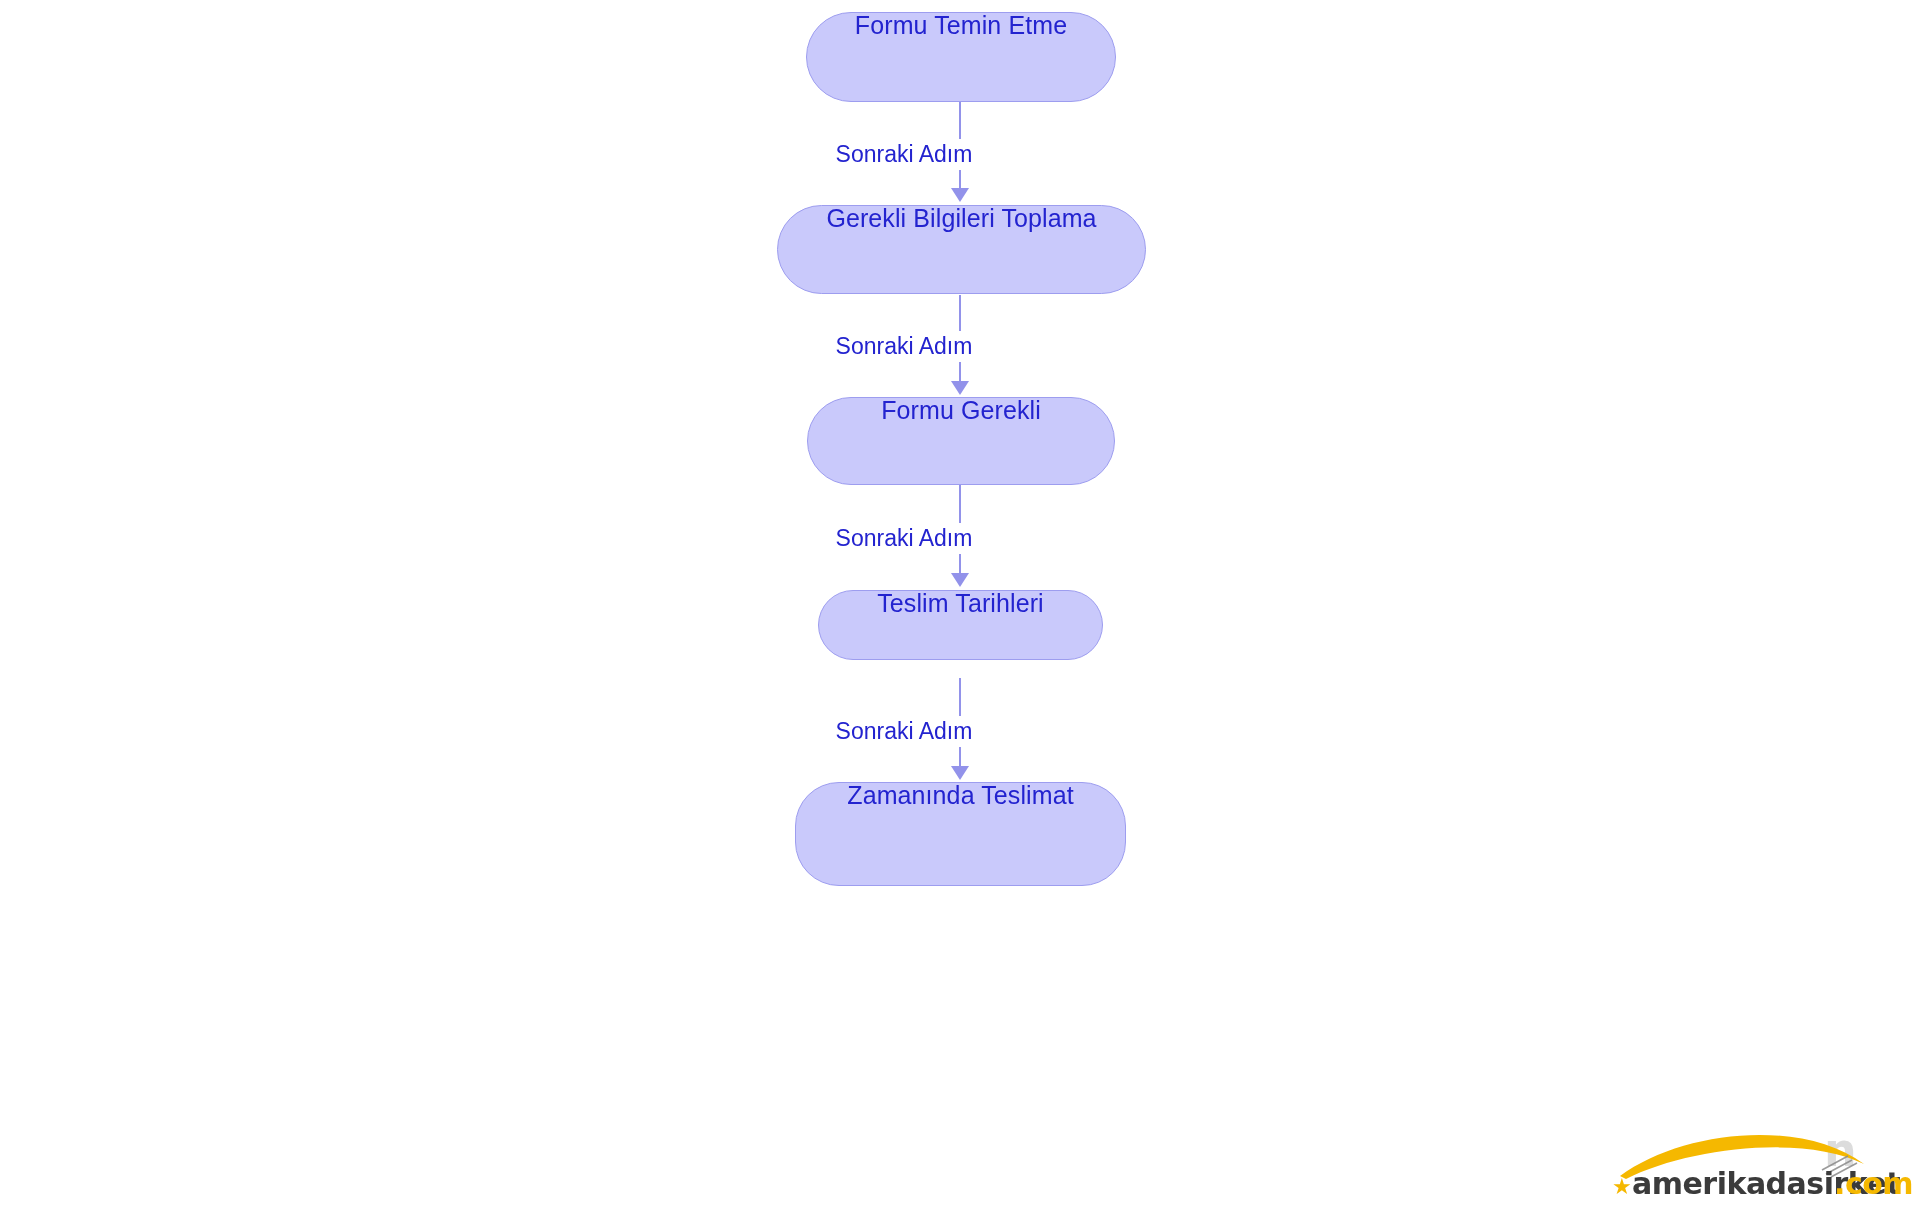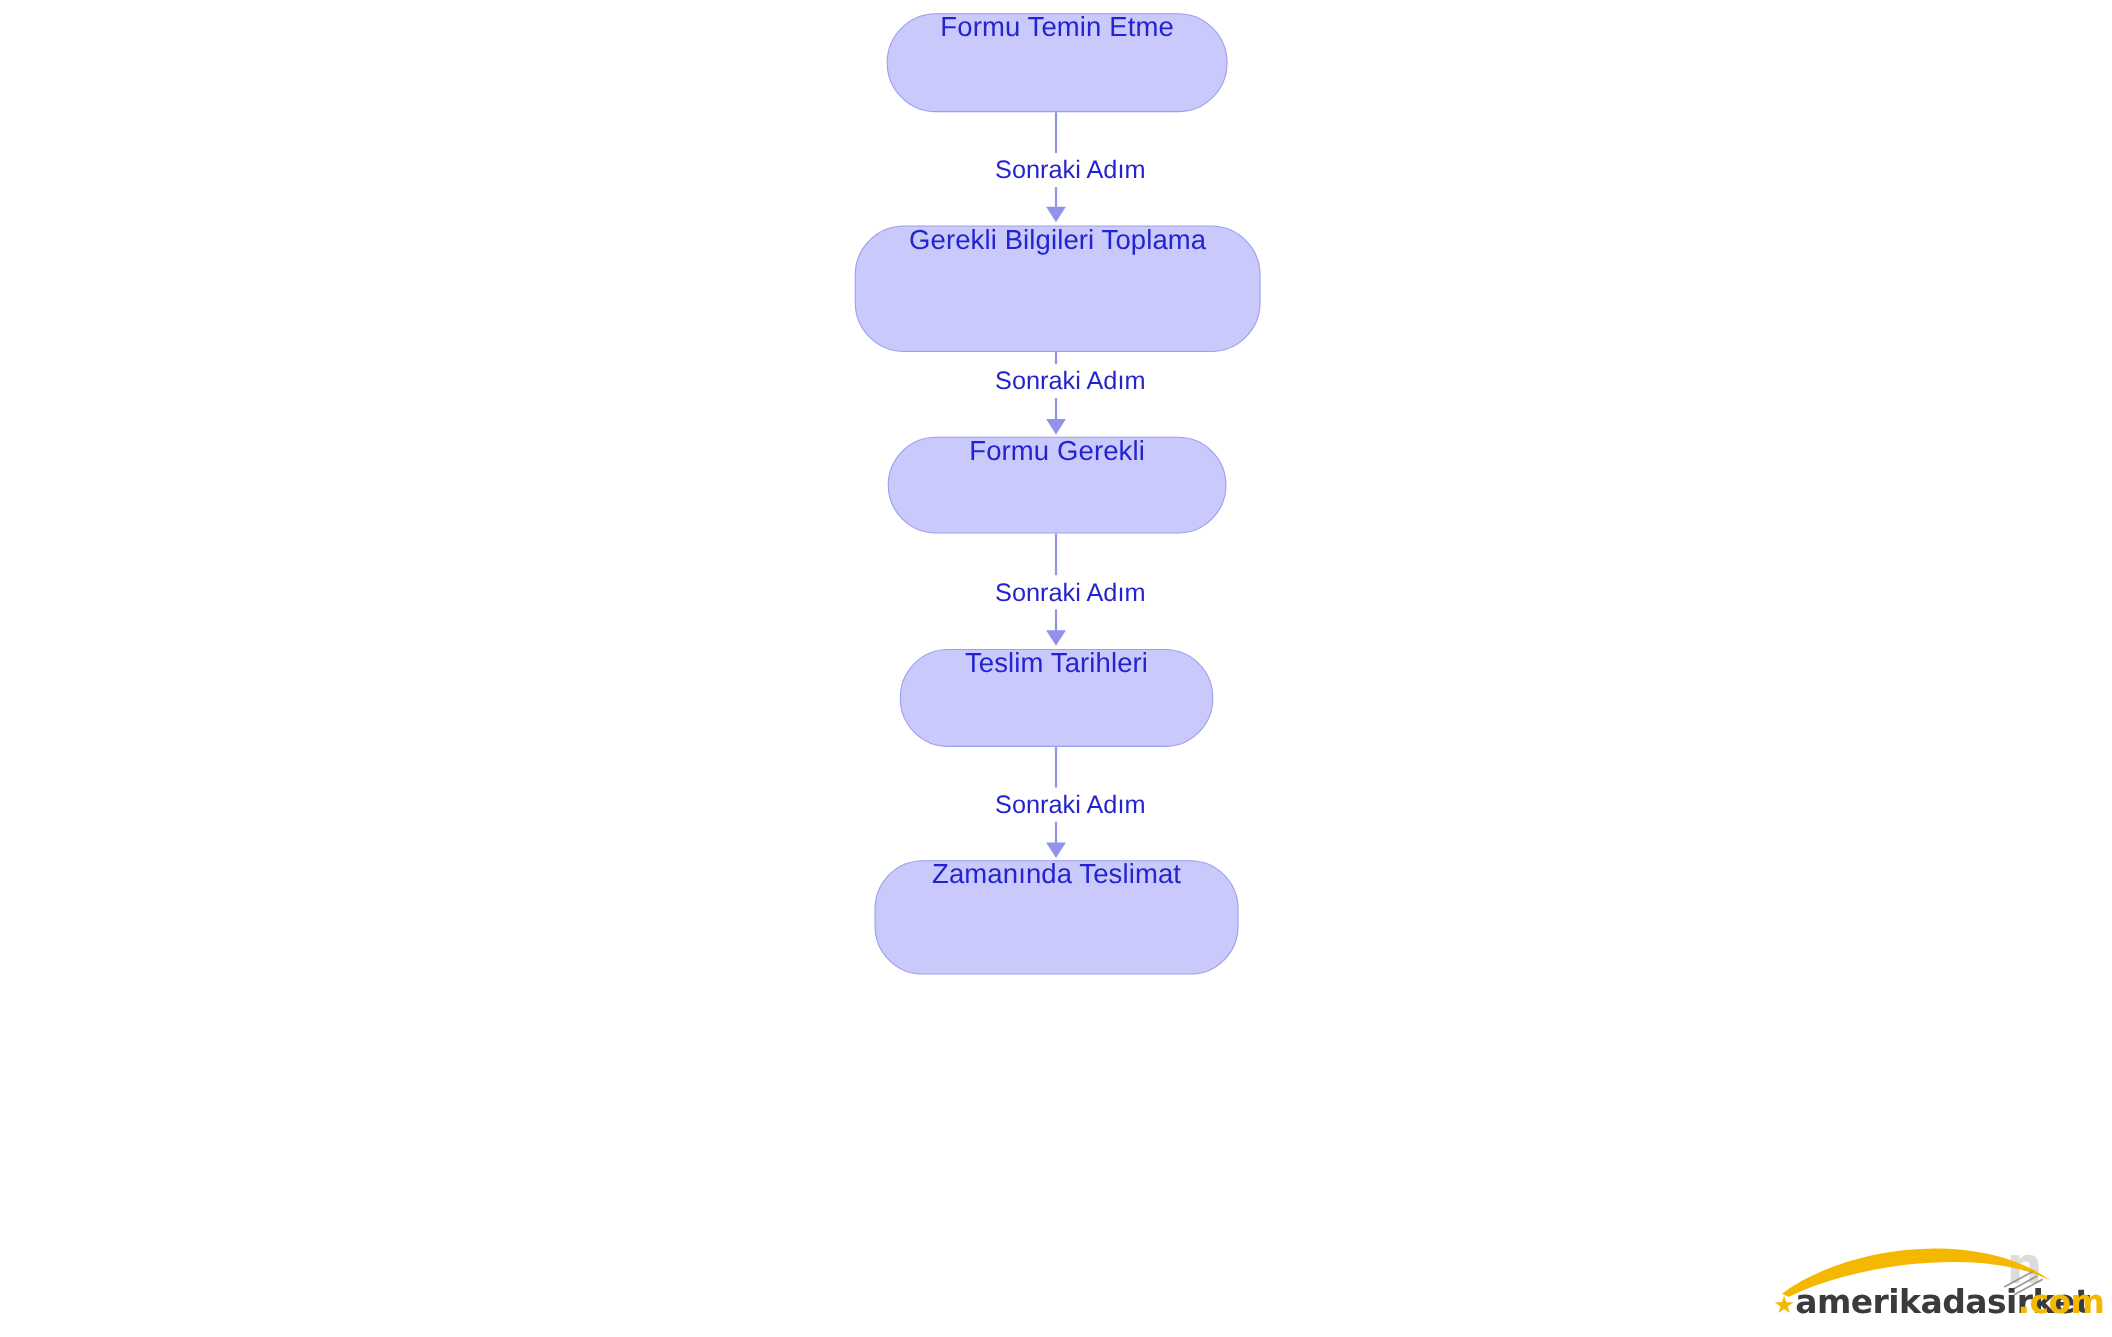--- a/index.html
+++ b/index.html
@@ -37,23 +37,23 @@
   .node-label {
     color: #2323cf;
     font-size: 25px;
     font-weight: 400;
     letter-spacing: 0.1px;
     white-space: nowrap;
     line-height: 1;
   }
 
   #node-0 { left: 806px; top: 12px;   width: 310px; height: 90px;  border-radius: 45px; }
-  #node-1 { left: 777px; top: 205px;  width: 369px; height: 115px;  border-radius: 45px; }
+  #node-1 { left: 777px; top: 205px;  width: 369px; height: 89px;  border-radius: 45px; }
   #node-2 { left: 807px; top: 397px;  width: 308px; height: 88px;  border-radius: 44px; }
-  #node-3 { left: 818px; top: 590px;  width: 285px; height: 89px;  border-radius: 44px; }
+  #node-3 { left: 818px; top: 590px;  width: 285px; height: 70px;  border-radius: 44px; }
   #node-4 { left: 795px; top: 782px;  width: 331px; height: 104px;  border-radius: 44px; }
 
   
   .edge-line {
     position: absolute;
     width: 2.4px;
     background: #9292ea;
     left: 959px;
     z-index: 1;
   }
@@ -69,21 +69,21 @@
   }
   .edge-label {
     position: absolute;
     color: #2323cf;
     font-size: 23px;
     line-height: 1;
     white-space: nowrap;
     background: #ffffff;
     padding: 4px 7px;
     transform: translateX(-50%);
-    left: 973px;
+    left: 904px;
     z-index: 4;
   }
 
   #edge-line-0  { top: 102px; height: 88px;  }
   #edge-arrow-0 { top: 188px; }
   #edge-label-0 { top: 139px; }
 
   #edge-line-1  { top: 295px; height: 88px;  }
   #edge-arrow-1 { top: 381px; }
   #edge-label-1 { top: 331px; }

